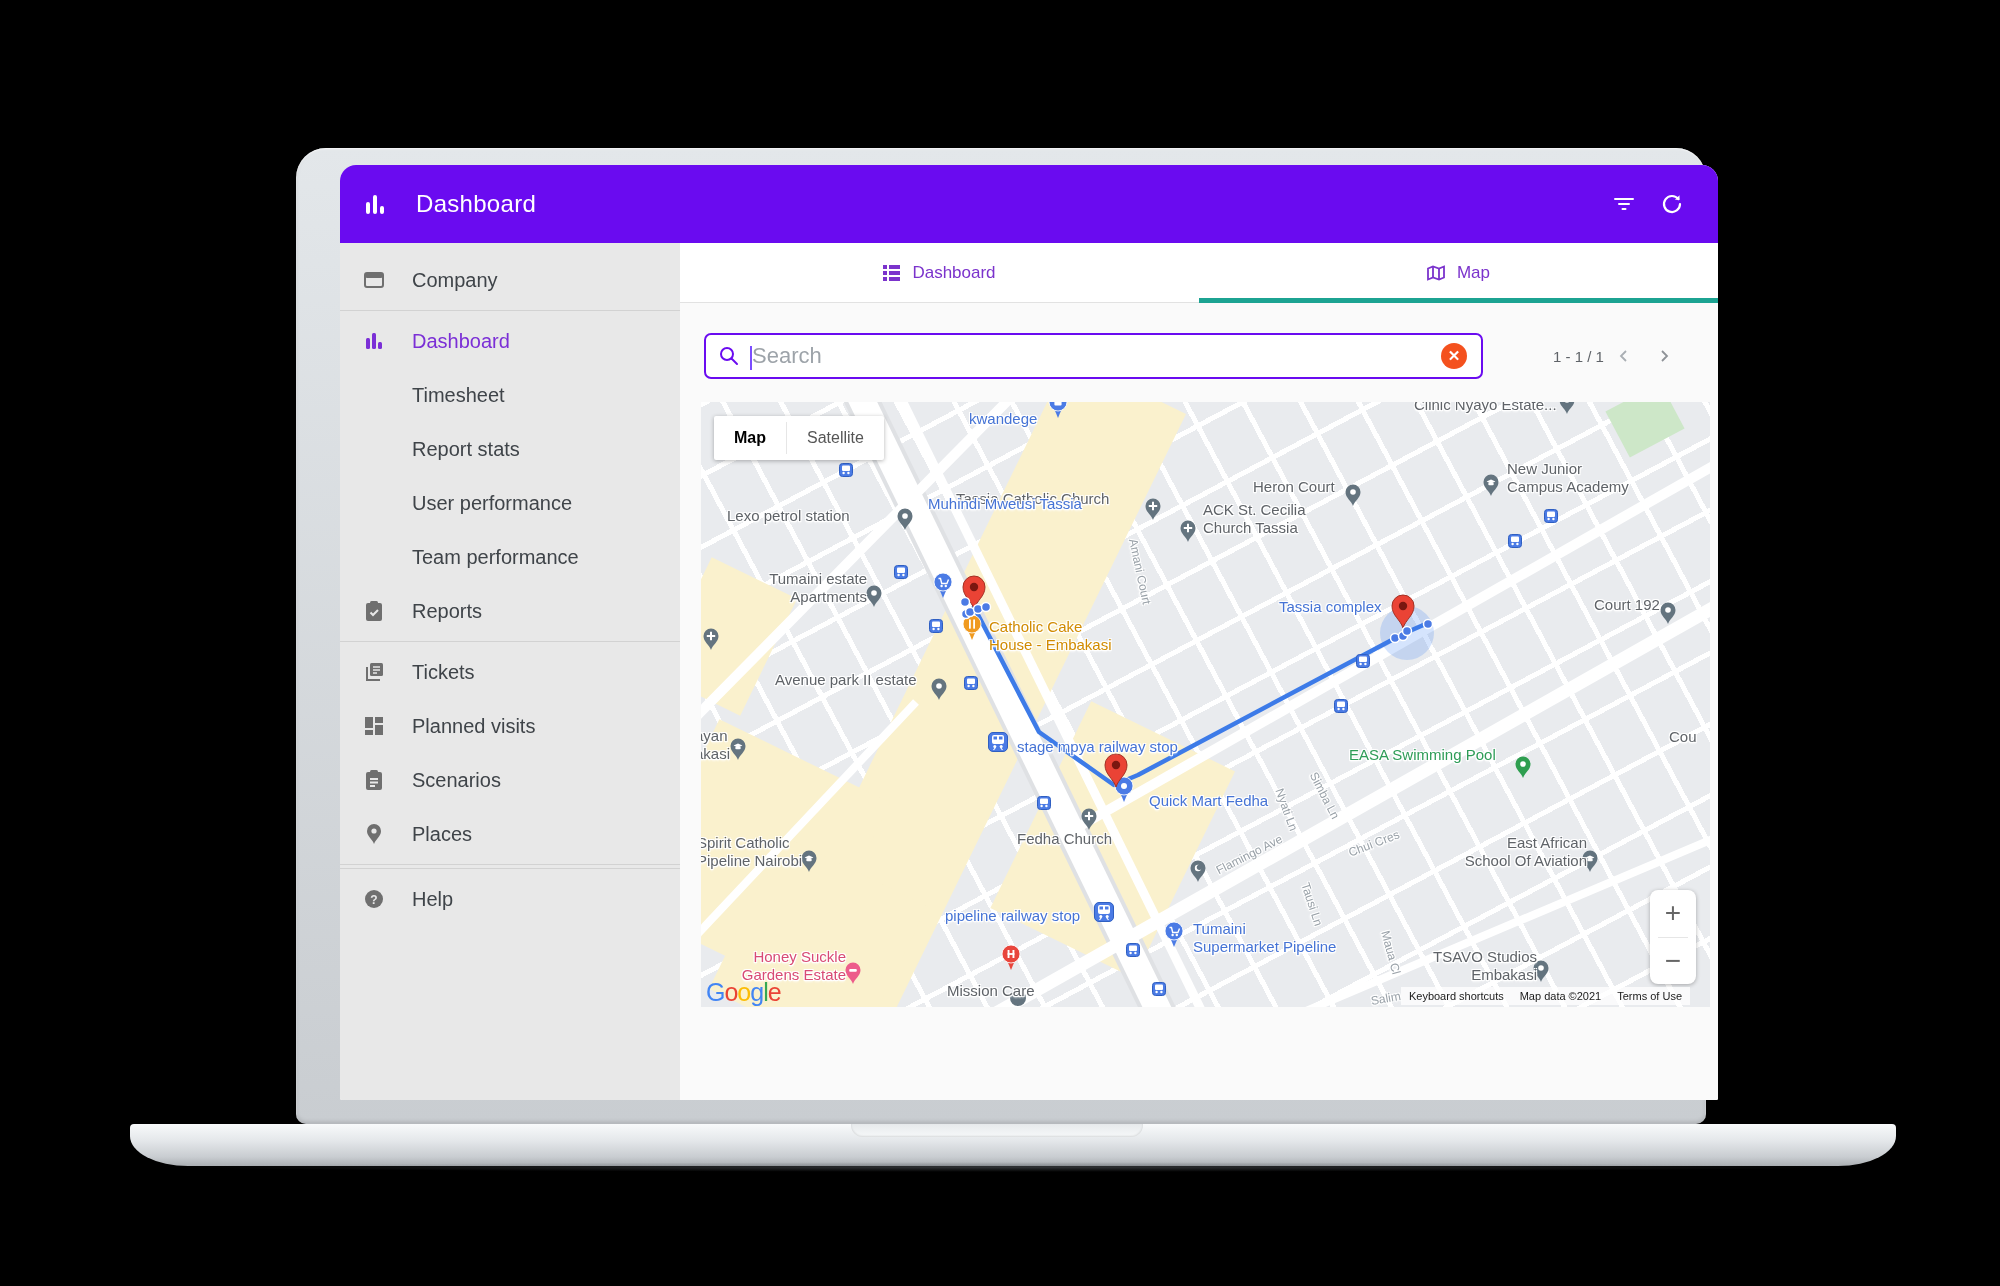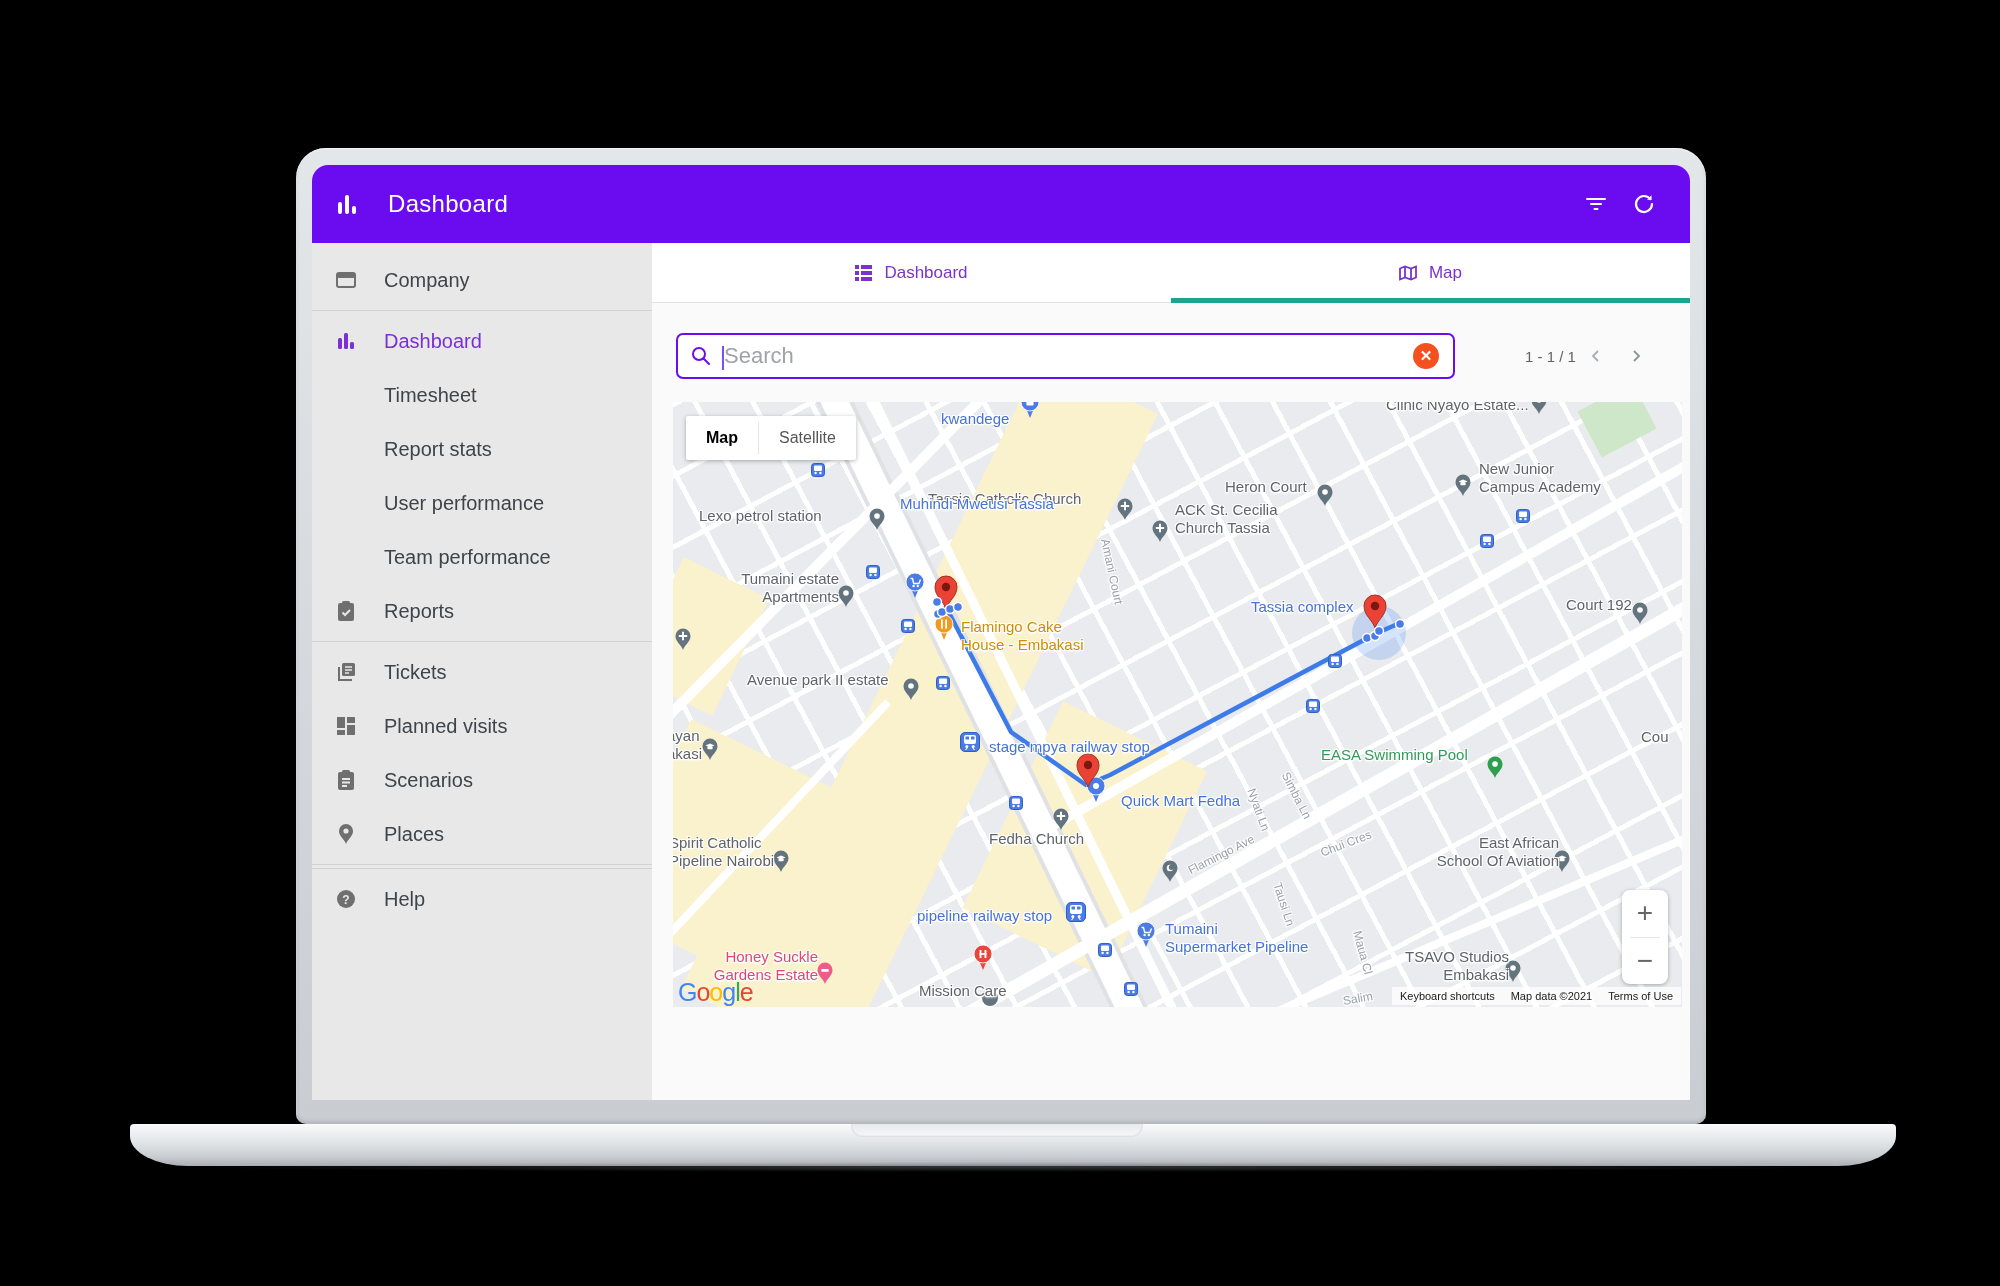--- a/index.html
+++ b/index.html
@@ -1,18 +1,18 @@
 <!DOCTYPE html>
 <html><head>
 <meta charset="utf-8">
 <style>
   html,body{margin:0;padding:0;background:#000;}
   body{width:2000px;height:1286px;position:relative;font-family:"Liberation Sans",sans-serif;overflow:hidden;}
   .laptop{position:absolute;left:296px;top:148px;width:1410px;height:976px;background:linear-gradient(180deg,#E3E7EA,#C9CDD1);border-radius:30px 30px 10px 10px;padding:17px 16px 24px 16px;box-sizing:border-box;box-shadow:inset 0 1px 2px rgba(255,255,255,.8), inset 0 -2px 4px rgba(0,0,0,.15);}
-  .screen{width:1378px;height:935px;border-radius:16px 16px 2px 2px;overflow:hidden;background:#FFFFFF;display:flex;flex-direction:column;}
+  .screen{width:1378px;height:935px;border-radius:16px 16px 2px 2px;overflow:hidden;background:#FFFFFF;display:flex;flex-direction:column;margin-left:28px;}
   .laptop-base{position:absolute;left:130px;top:1124px;width:1766px;height:42px;background:linear-gradient(180deg,#F8FAFB 0%,#E4E7EA 40%,#C9CDD1 78%,#ABAFB3 100%);border-radius:4px 4px 58px 58px / 4px 4px 30px 30px;}
   .laptop-base .notch{position:absolute;left:721px;top:0;width:292px;height:13px;background:linear-gradient(180deg,#E7EAEC,#F6F8F9);border-radius:0 0 12px 12px;box-shadow:inset 0 -1px 2px rgba(0,0,0,.12);}
   .laptop-base::after{content:"";position:absolute;left:40px;right:40px;bottom:-6px;height:10px;background:radial-gradient(ellipse at center,rgba(90,95,100,.55),rgba(0,0,0,0) 70%);border-radius:50%;}
 
   
   .appbar{height:78px;background:#6A0BF0;display:flex;align-items:center;flex:0 0 auto;padding:0 26px;box-sizing:border-box;}
   .appbar .logo-bars{display:flex;align-items:flex-end;gap:3px;height:20px;margin-right:32px;}
   .appbar .logo-bars i{display:block;width:4px;background:#fff;border-radius:2px;}
   .appbar .title{color:#fff;font-size:24px;letter-spacing:.3px;}
   .appbar .spacer{flex:1;}
@@ -59,21 +59,21 @@
   .mlabel.st{color:#99A1A8;font-size:12px;font-weight:400;}
   .mlabel.ar{text-align:right;}
   .map-type{position:absolute;left:13px;top:14px;height:44px;display:flex;background:#fff;border-radius:2px;box-shadow:0 1px 4px rgba(0,0,0,.3);z-index:5;}
   .map-type .mt-btn{padding:0 20px;display:flex;align-items:center;font-size:16px;color:#565656;cursor:pointer;}
   .map-type .mt-btn.sel{font-weight:bold;color:#000;}
   .map-type .mt-sep{width:1px;background:#E6E6E6;margin:6px 0;}
   .zoom-ctl{position:absolute;right:14px;top:488px;width:46px;height:94px;background:#fff;border-radius:8px;box-shadow:0 1px 4px rgba(0,0,0,.3);display:flex;flex-direction:column;z-index:5;}
   .zoom-ctl .z-btn{flex:1;display:flex;align-items:center;justify-content:center;font-size:28px;color:#666;cursor:pointer;}
   .zoom-ctl .z-sep{height:1px;background:#E6E6E6;margin:0 8px;}
   .glogo{position:absolute;left:5px;bottom:0px;font-size:25px;font-weight:500;letter-spacing:-1px;z-index:5;}
-  .attrib{position:absolute;right:1px;bottom:2px;display:flex;gap:16px;font-size:11px;color:#1A1A1A;background:rgba(255,255,255,.75);padding:3px 8px;z-index:5;}
+  .attrib{position:absolute;right:20px;bottom:2px;display:flex;gap:16px;font-size:11px;color:#1A1A1A;background:rgba(255,255,255,.75);padding:3px 8px;z-index:5;}
 
   .below-map{flex:1;background:#FAFAFA;}
 </style>
 </head>
 <body>
 
 <div class="laptop">
   <div class="screen">
 
     <div class="appbar">
@@ -429,21 +429,21 @@
             </div>
           <div class="mlabel lb" style="left:227px;top:93px">Muhindi Mweusi Tassia</div>
           <div class="mlabel ar" style="left:28px;top:168px;width:138px">
               <div>Tumaini estate</div>
               <div>Apartments</div>
             </div>
           <div class="mlabel lb" style="left:578px;top:196px">Tassia complex</div>
           <div class="mlabel" style="left:893px;top:194px">Court 192</div>
           <div class="mlabel" style="left:74px;top:269px">Avenue park II estate</div>
           <div class="mlabel lo" style="left:288px;top:216px">
-              <div>Flamingo Cake</div>
+              <div>Catholic Cake</div>
               <div>House - Embakasi</div>
             </div>
           <div class="mlabel st" style="left:432px;top:128px;transform:rotate(78deg);transform-origin:left center">Amani Court</div>
           <div class="mlabel lb" style="left:316px;top:336px">stage mpya railway stop</div>
           <div class="mlabel" style="left:968px;top:326px">Cou</div>
           <div class="mlabel lgr" style="left:648px;top:344px">EASA Swimming Pool</div>
           <div class="mlabel lb" style="left:448px;top:390px">Quick Mart Fedha</div>
           <div class="mlabel" style="left:316px;top:428px">Fedha Church</div>
           <div class="mlabel" style="left:-6px;top:325px">
               <div>ayan</div>

